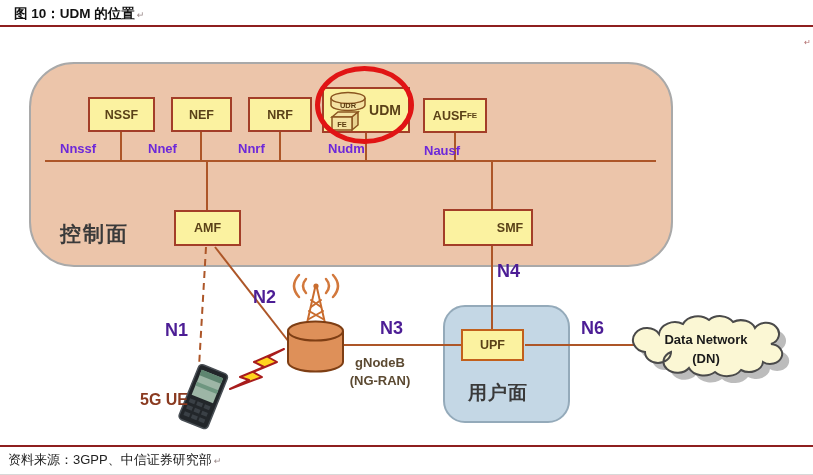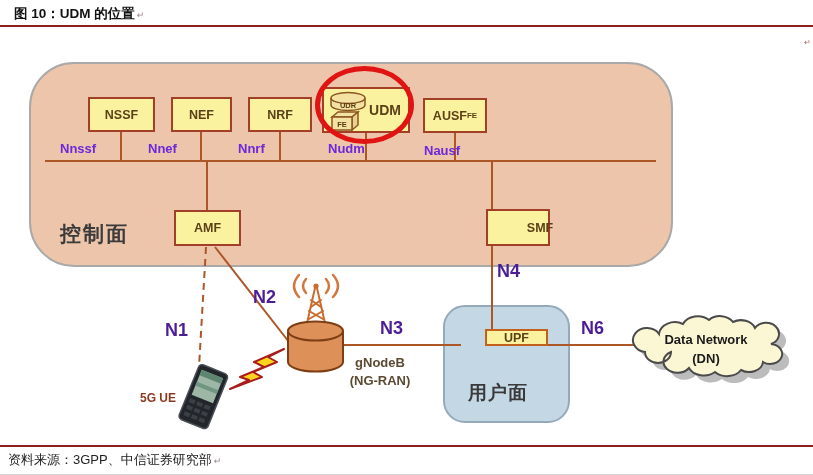--- a/index.html
+++ b/index.html
@@ -29,21 +29,21 @@
     font-weight:bold;font-size:12.5px;display:flex;align-items:center;justify-content:center;
     box-sizing:border-box;z-index:3;}
   .nfbox sub{font-size:8px;}
   .udm-box{justify-content:flex-end;padding-right:7px;font-size:14px;}
   .udm-inner{position:absolute;left:5px;top:2px;}
   
   .iface{position:absolute;font-weight:bold;font-size:13px;color:#6d28d9;z-index:3;}
   .nref{position:absolute;font-weight:bold;font-size:18px;color:#4c1d95;z-index:3;}
   .node-label{position:absolute;font-weight:bold;z-index:3;}
   .gnb-label{left:333px;top:354px;width:94px;text-align:center;font-size:13px;color:#5c4a32;line-height:1.35;}
-  .ue-label{left:140px;top:391px;font-size:12px;color:#8a3a20;}
+  .ue-label{left:140px;top:391px;font-size:16px;color:#8a3a20;}
   .cloud-label{left:640px;top:331px;width:132px;text-align:center;font-size:13px;color:#1a1a1a;line-height:1.45;z-index:3;}
   
   .highlight-circle{position:absolute;left:315px;top:66px;width:99px;height:78px;
     border:5px solid #e11414;border-radius:50%;box-sizing:border-box;z-index:5;background:transparent;}
 </style>
 </head>
 <body>
 
 <div class="stage">
 
@@ -144,24 +144,24 @@
   </div>
 
   <div class="nfbox" style="left:423px;top:98px;width:64px;height:35px;">
       <span>AUSF</span>
       <sub>FE</sub>
     </div>
 
   <div class="nfbox" style="left:174px;top:210px;width:67px;height:36px;">
       <span>AMF</span>
     </div>
-  <div class="nfbox" style="left:486px;top:209px;width:64px;height:37px;padding-left:44px;">
+  <div class="nfbox" style="left:443px;top:209px;width:90px;height:37px;padding-left:44px;">
       <span>SMF</span>
     </div>
-  <div class="nfbox" style="left:485px;top:329px;width:63px;height:17px;border-color:#c2601c;border-width:2px;">
+  <div class="nfbox" style="left:461px;top:329px;width:63px;height:32px;border-color:#c2601c;border-width:2px;">
       <span>UPF</span>
     </div>
 
   <div class="iface" style="left:60px;top:141px;">Nnssf</div>
   <div class="iface" style="left:148px;top:141px;">Nnef</div>
   <div class="iface" style="left:238px;top:141px;">Nnrf</div>
   <div class="iface" style="left:328px;top:141px;">Nudm</div>
   <div class="iface" style="left:424px;top:143px;">Nausf</div>
 
   <div class="nref" style="left:165px;top:320px;">N1</div>

